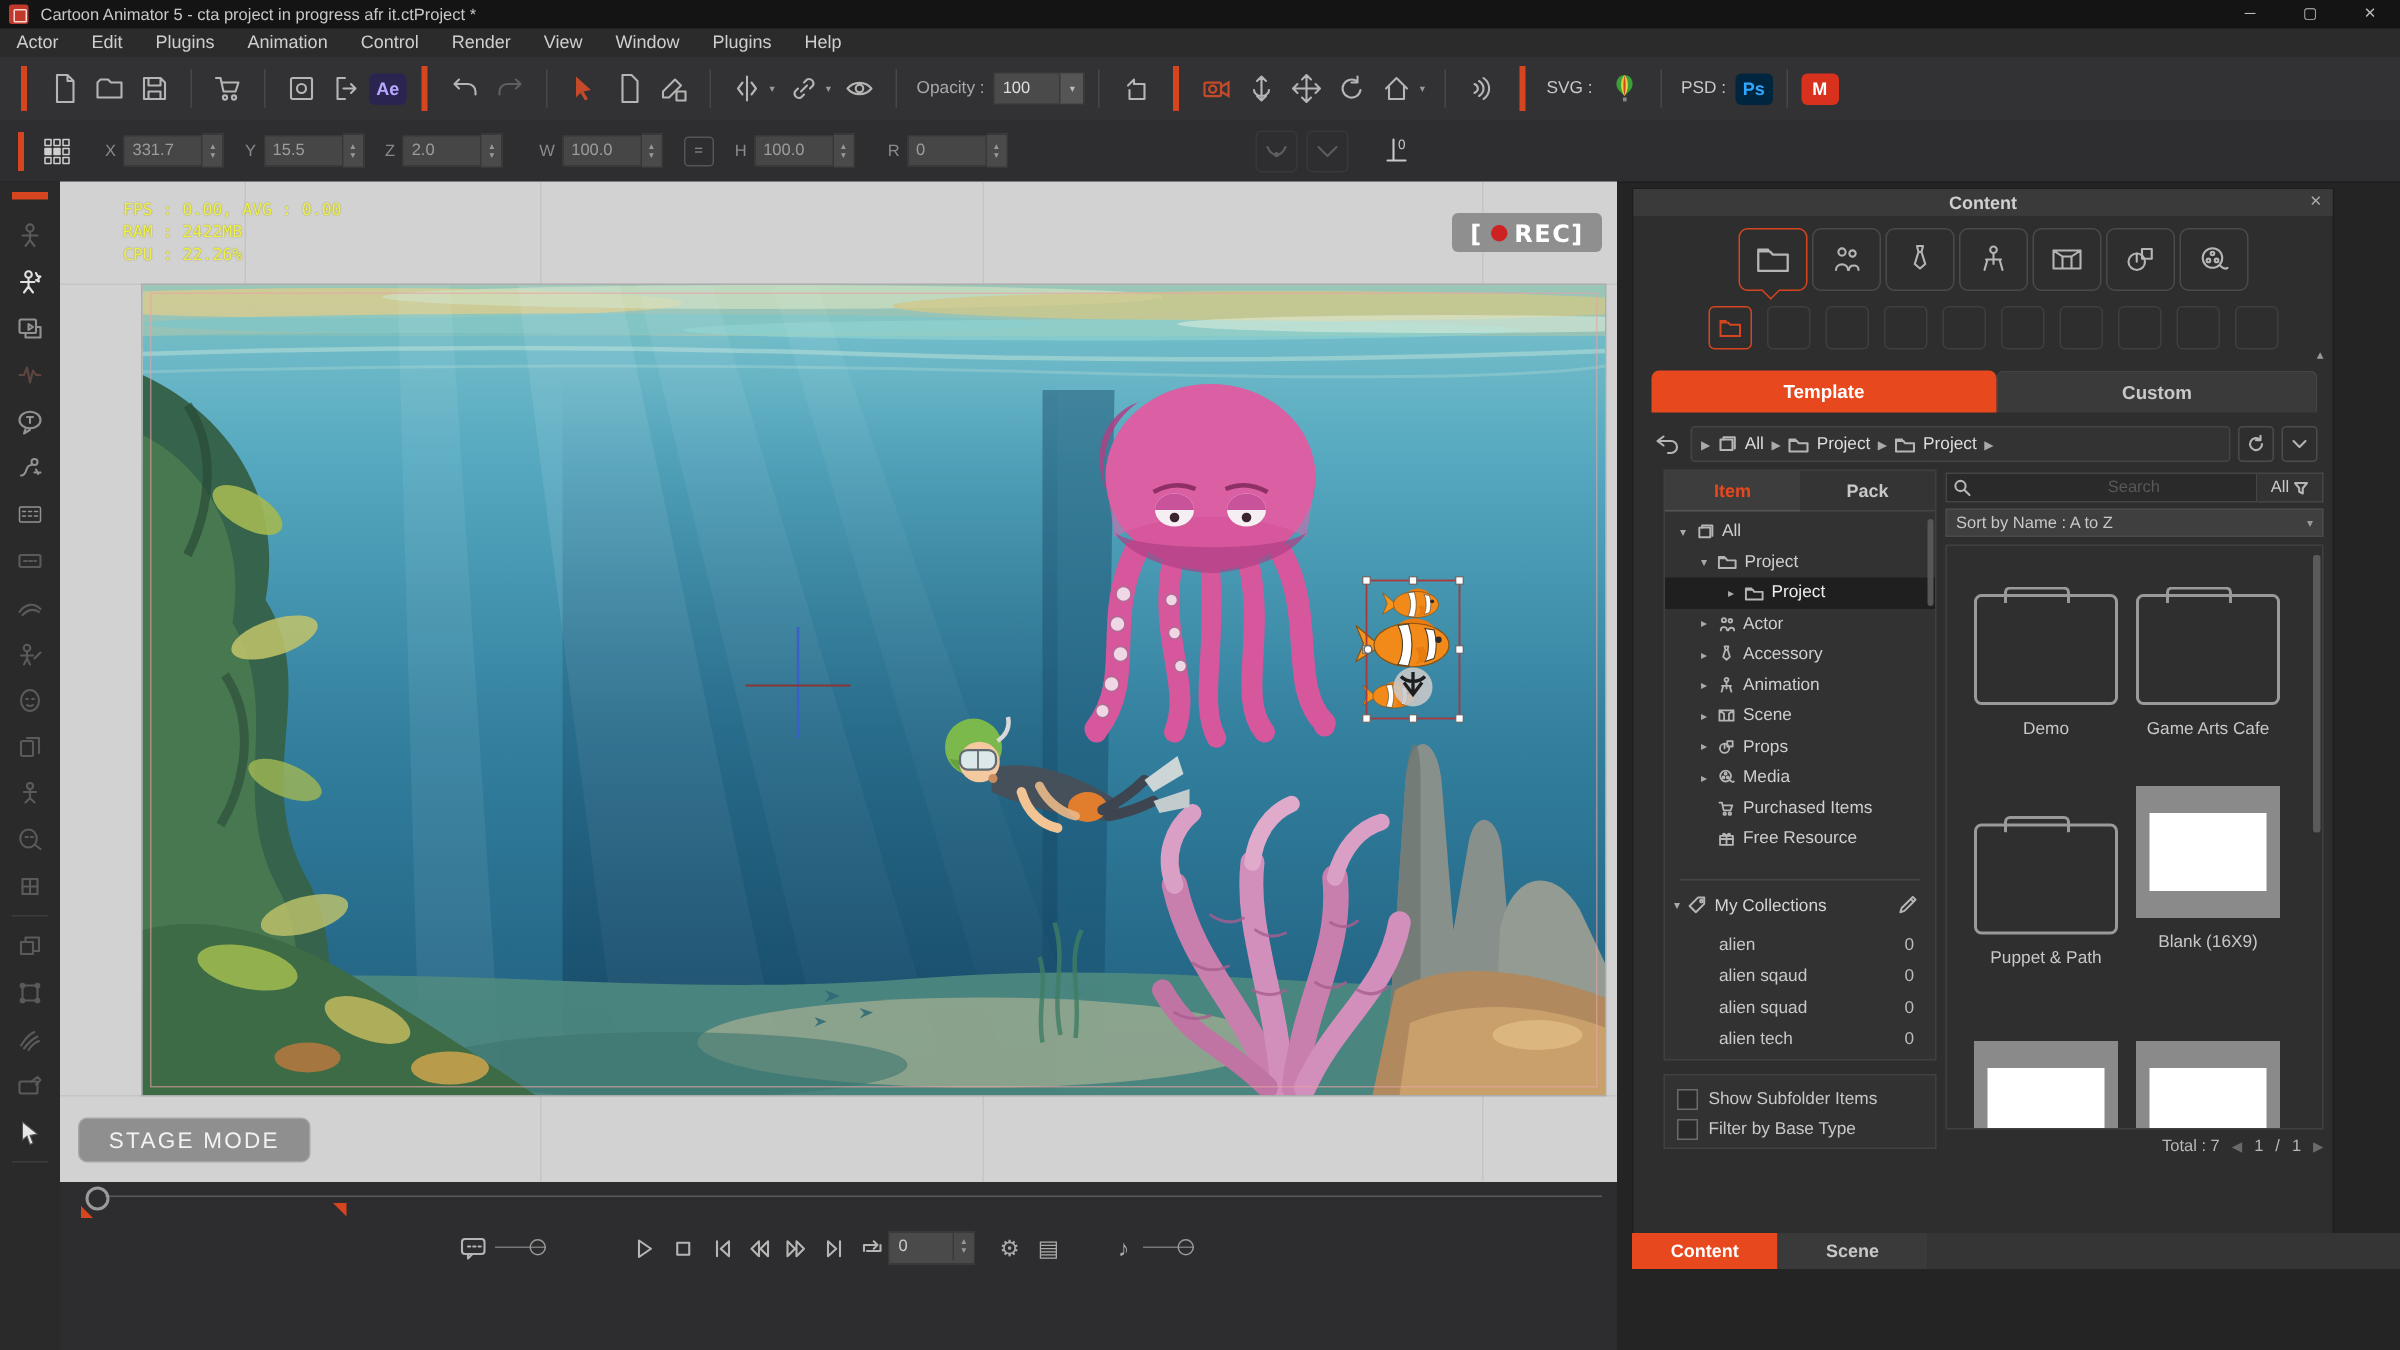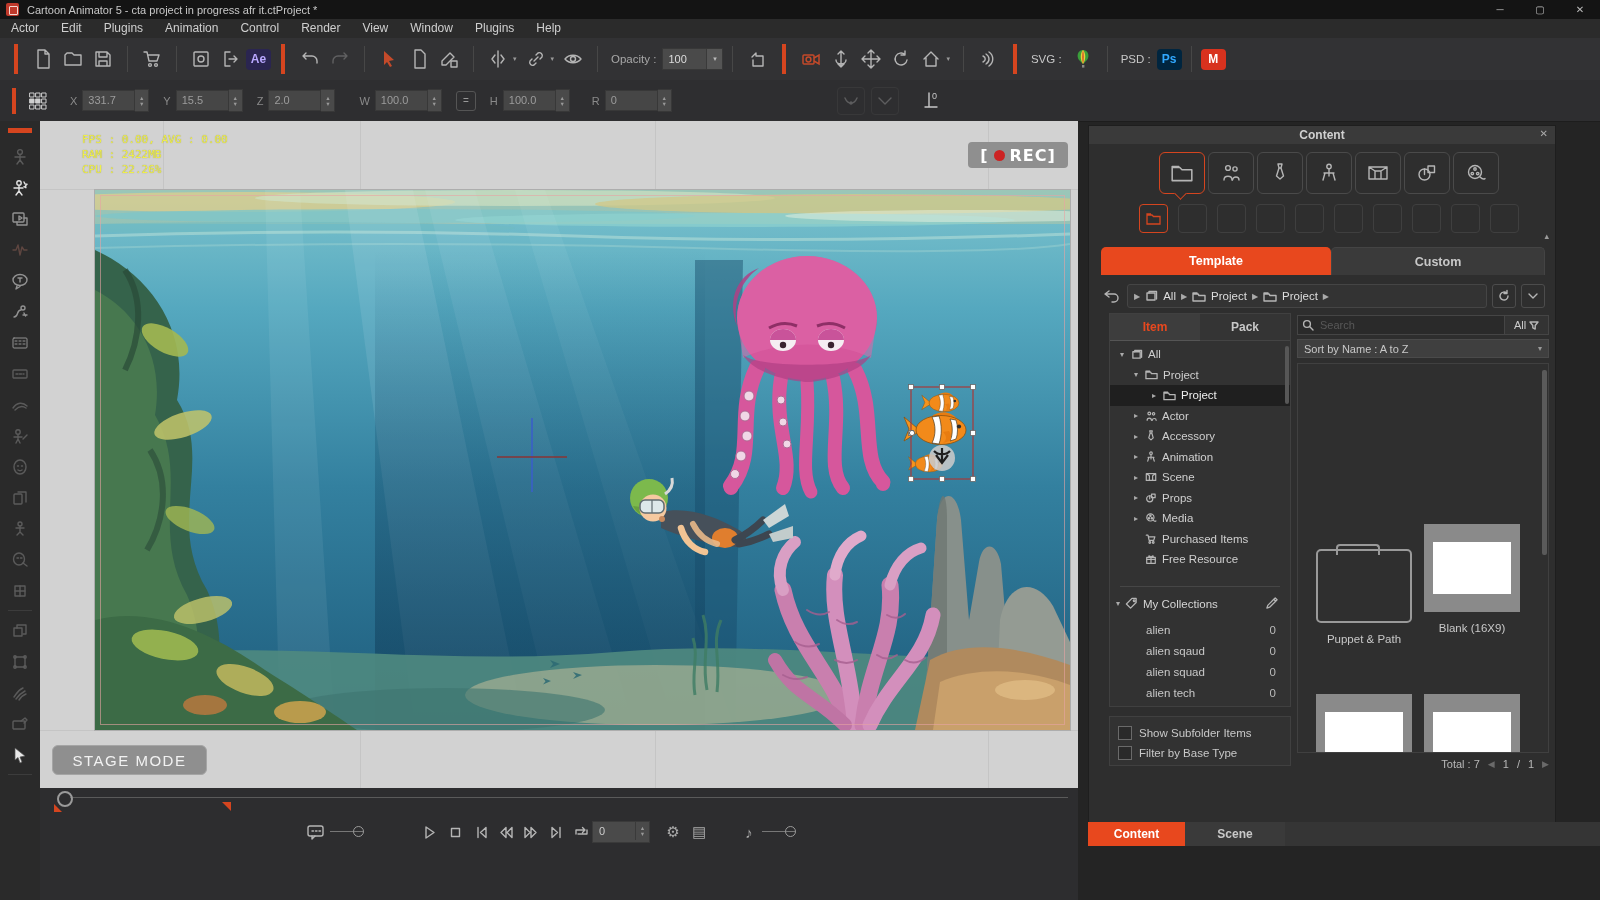--- a/index.html
+++ b/index.html
@@ -100,21 +100,21 @@
   .crow{position:absolute;left:0;width:100%;height:21px;display:flex;align-items:center;font-size:11.5px;color:#c8c8c8;}
   .crow .nm{margin-left:36px;}
   .crow .ct{margin-left:auto;margin-right:14px;color:#bbb;}
   .chkbox{position:absolute;left:20px;top:590px;width:182px;height:50px;border:1px solid #404040;background:#323232;box-sizing:border-box;padding:6px 0 0 8px;}
   .chk{display:flex;align-items:center;gap:7px;height:20px;font-size:11.5px;color:#c8c8c8;}
   .chk .box{width:12px;height:12px;border:1px solid #6a6a6a;background:#2a2a2a;flex:0 0 auto;}
 
   .rightcol{position:absolute;left:208px;top:189px;width:252px;}
   .srchrow{display:flex;align-items:center;height:20px;}
   .srch{flex:1;height:18px;background:#2a2a2a;border:1px solid #454545;display:flex;align-items:center;padding-left:4px;gap:4px;}
-  .srch input{background:transparent;border:none;outline:none;color:#bbb;font-size:11px;width:120px;font-family:"Liberation Sans",sans-serif;}
+  .srch input{background:transparent;border:none;outline:none;color:#bbb;font-size:11px;width:120px;font-family:"Liberation Sans",sans-serif;text-align:right;}
   .srch input::placeholder{color:#585858;}
   .allbox{width:44px;height:20px;border:1px solid #454545;border-left:none;background:#333;display:flex;align-items:center;justify-content:center;gap:3px;font-size:11px;color:#ccc;box-sizing:border-box;}
   .sortbar{margin-top:4px;height:19px;background:#3f3f3f;border:1px solid #4a4a4a;display:flex;align-items:center;font-size:11px;color:#c8c8c8;padding:0 6px;box-sizing:border-box;}
   .gridbox{position:relative;margin-top:5px;height:388px;border:1px solid #404040;background:#2f2f2f;overflow:hidden;}
   .thumb{position:absolute;width:104px;text-align:center;}
   .fold{width:92px;height:70px;margin:0 auto;border:2px solid #9a9a9a;border-radius:5px;position:relative;background:transparent;}
   .fold:before{content:"";position:absolute;left:18px;top:-7px;width:40px;height:9px;border:2px solid #9a9a9a;border-bottom:none;border-radius:4px 4px 0 0;}
   .tlabel2{margin-top:10px;font-size:11.5px;color:#c8c8c8;}
   .blankcard{width:96px;height:88px;margin:0 auto;background:#8a8a8a;display:flex;align-items:center;justify-content:center;}
   .blankcard .wr{width:78px;height:52px;background:#fff;}
@@ -1047,20 +1047,28 @@
               <path d="M1 2h8L6.2 5.5V9L3.8 7.8V5.5z"></path>
             </svg>
         </div>
       </div>
       <div class="sortbar">
         <span>Sort by Name : A to Z</span>
         <span style="margin-left:auto;font-size:8px;color:#999;">▾</span>
       </div>
       <div class="gridbox">
 
+        <div class="thumb" style="left:14px;top:32px;">
+          <div class="fold"></div>
+          <div class="tlabel2">Demo</div>
+        </div>
+        <div class="thumb" style="left:122px;top:32px;">
+          <div class="fold"></div>
+          <div class="tlabel2">Game Arts Cafe</div>
+        </div>
         <div class="thumb" style="left:14px;top:185px;">
           <div class="fold"></div>
           <div class="tlabel2">Puppet &amp; Path</div>
         </div>
         <div class="thumb" style="left:122px;top:160px;">
           <div class="blankcard">
               <div class="wr"></div>
             </div>
           <div class="tlabel2">Blank (16X9)</div>
         </div>

